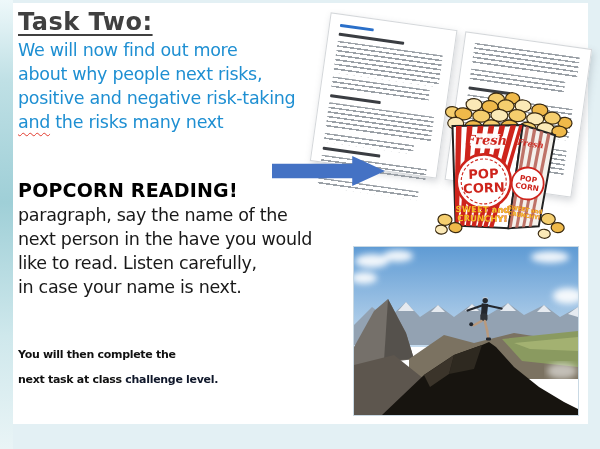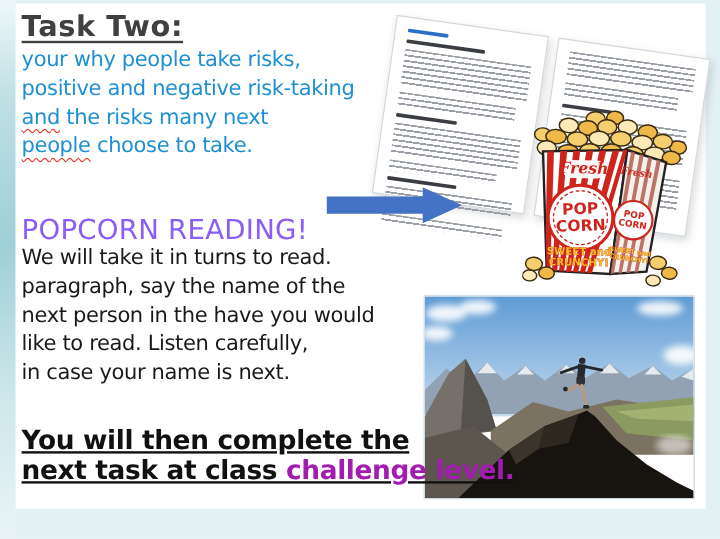--- a/index.html
+++ b/index.html
@@ -7,26 +7,26 @@
   .slide{position:relative;width:600px;height:449px;overflow:hidden;background:#e3f0f4;}
   .edge-left{position:absolute;left:0;top:0;width:13px;height:449px;
     background:linear-gradient(180deg,#eef8fa 0%,#bfe0e5 18%,#9fcfd7 45%,#cfe8ec 75%,#e9f4f6 100%);}
   .panel{position:absolute;left:13px;top:3px;width:575px;height:421px;background:#ffffff;}
 
   
   .title{position:absolute;left:18px;top:8px;font-size:24px;font-weight:bold;color:#404040;
     text-decoration:underline;text-decoration-thickness:2px;text-underline-offset:4px;letter-spacing:.5px;z-index:6;}
   .txt{position:absolute;left:18px;z-index:6;font-size:17.5px;line-height:24px;letter-spacing:-.3px;white-space:nowrap;}
   .intro{top:38px;color:#1E8FD2;}
-  .reading-h{position:absolute;left:18px;top:179px;z-index:6;font-size:23px;font-weight:normal;color:#8b5cf6;letter-spacing:.2px;}
+  .reading-h{position:absolute;left:18px;top:179px;z-index:6;font-size:19px;font-weight:bold;color:#000000;letter-spacing:.2px;}
   .reading{top:203px;color:#191919;}
-  .closing{top:355px;color:#111;font-weight:bold;font-size:22px;line-height:25px;text-decoration:underline;}
+  .closing{top:342px;color:#111;font-weight:bold;font-size:11px;line-height:25px;}
   .sq{text-decoration:underline;text-decoration-style:wavy;text-decoration-color:#e23b2e;
       text-decoration-thickness:1px;text-underline-offset:3.5px;margin-top:24px;}
-  .red{color:#a21caf;}
+  .red{color:#0f172a;}
 
   
   .doc-group{position:absolute;left:316px;top:28px;width:270px;height:154px;transform:rotate(8deg);z-index:1;}
   .doc-page{position:absolute;top:2px;width:128px;height:150px;background:#fff;border:1px solid #d4d7da;
     box-shadow:2px 3px 7px rgba(90,100,110,.25);padding:9px 10px;box-sizing:border-box;}
   .doc-page.p1{left:3px;} .doc-page.p2{left:139px;}
   .bar{border-radius:1px;}
   .doc-link{width:34px;height:3px;background:#2a6fc9;margin-bottom:6px;}
   .doc-h{height:3px;background:#3a3d42;margin:5px 0 5px;}
   .doc-par{background:repeating-linear-gradient(180deg,#9aa0a6 0 1.5px,transparent 1.5px 4.6px);margin-bottom:4px;}
@@ -208,30 +208,29 @@
         <rect x="132" y="90.5" width="5" height="3" rx="1.2" fill="#23272e"></rect>
         <line x1="127.5" y1="74" x2="119.5" y2="78.5" stroke="#b99a7e" stroke-width="2.5" stroke-linecap="round"></line>
         <circle cx="117.2" cy="77.2" r="2" fill="#23272e"></circle>
       </g>
     </svg>
   </div>
 
   <div class="title">Task Two:</div>
 
   <div class="txt intro">
-    <div>your why people take risks,</div>
+    <div>We will now find out more</div>
+    <div>about why people next risks,</div>
     <div>positive and negative risk-taking</div>
     <div><span class="sq">and</span><span> the risks many next</span></div>
-    <div><span class="sq">people</span><span> choose to take.</span></div>
   </div>
 
   <div class="reading-h">POPCORN READING!</div>
 
   <div class="txt reading">
-    <div>We will take it in turns to read.</div>
     <div>paragraph, say the name of the</div>
     <div>next person in the have you would</div>
     <div>like to read. Listen carefully,</div>
     <div>in case your name is next.</div>
   </div>
 
   <div class="txt closing">
     <div>You will then complete the</div>
     <div><span>next task at class </span><span class="red">challenge level.</span></div>
   </div>

